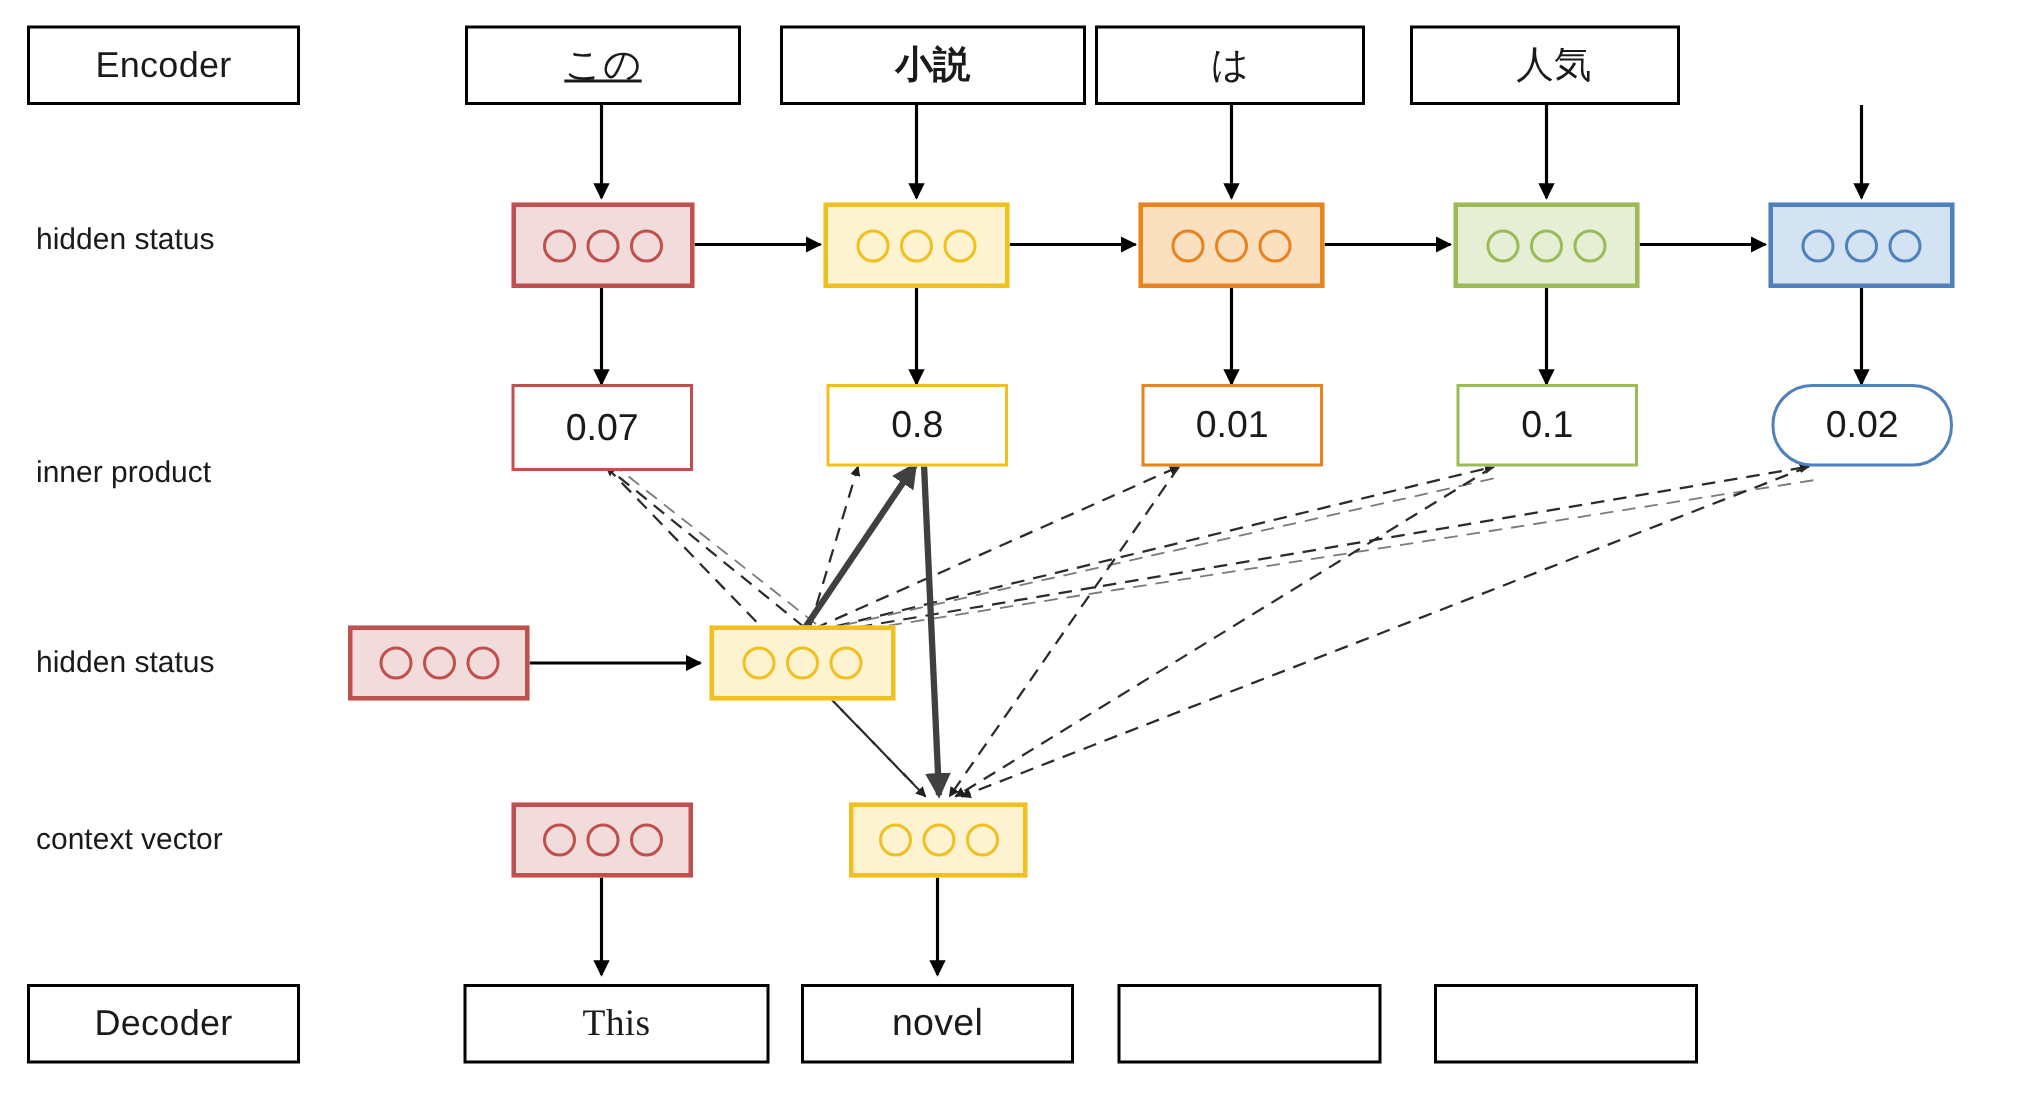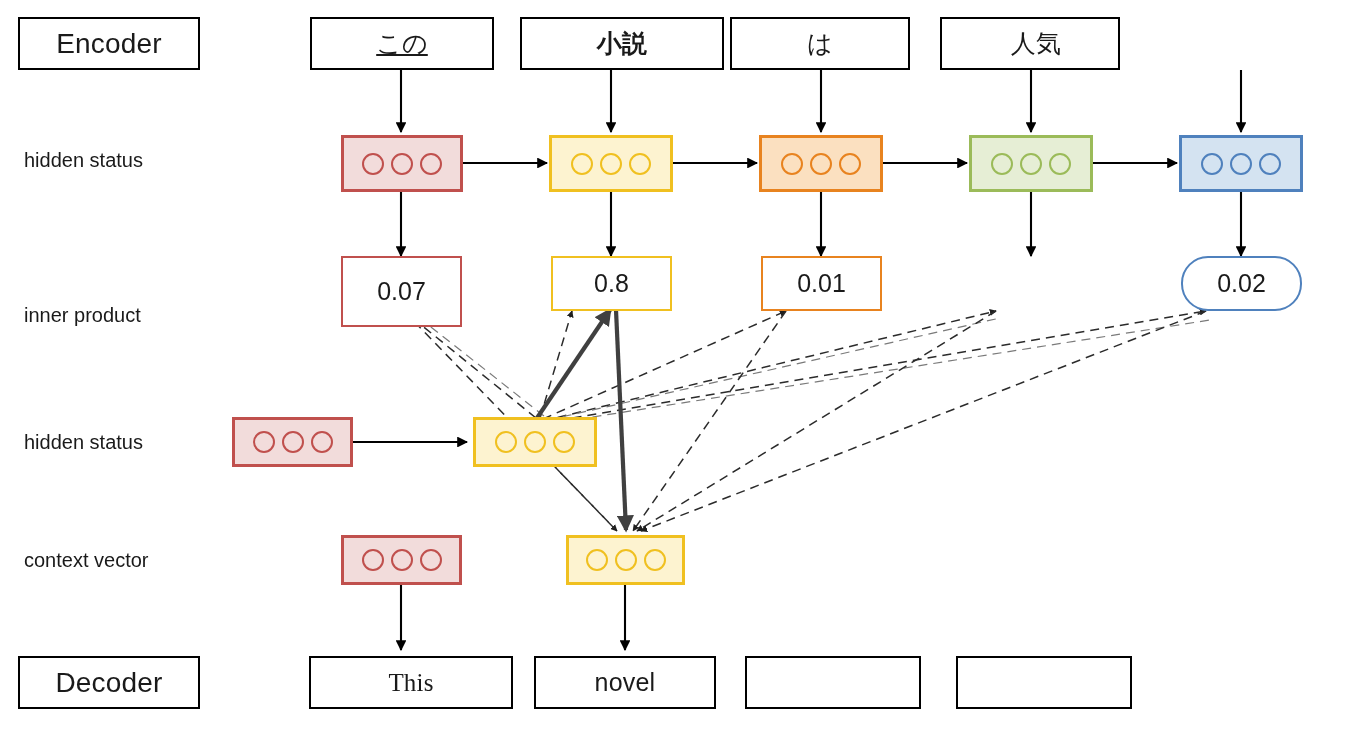--- a/index.html
+++ b/index.html
@@ -35,21 +35,21 @@
   }
   
   .token-box {
     border: 2.6px solid #000000;
     font-size: 25px;
     color: #1a1a1a;
     line-height: 1;
     letter-spacing: 0.2px;
   }
   .token-box.label-box {
-    font-size: 28px;
+    font-size: 24px;
   }
   
   .row-caption {
     position: absolute;
     font-size: 20px;
     color: #1a1a1a;
     white-space: nowrap;
     line-height: 1;
   }
   
@@ -200,26 +200,28 @@
     <span class="dot" style="border-color:#9bbb59;"></span>
     <span class="dot" style="border-color:#9bbb59;"></span>
   </div>
   <div class="node vec-box" style="left:1179px; top:135px; width:124px; height:57px;
         border-color:#4f81bd; background:#d4e3f1;">
     <span class="dot" style="border-color:#4f81bd;"></span>
     <span class="dot" style="border-color:#4f81bd;"></span>
     <span class="dot" style="border-color:#4f81bd;"></span>
   </div>
 
-  <div class="node score-box" style="left:341px; top:256px; width:121px; height:71px;
+  <div class="node score-box" style="left:341px; top:256px; width:121px; height:58px;
         border-color:#c0504d;">0.07</div>
   <div class="node score-box" style="left:551px; top:256px; width:121px; height:55px;
         border-color:#f0c020;">0.8</div>
   <div class="node score-box" style="left:761px; top:256px; width:121px; height:55px;
         border-color:#e8831f;">0.01</div>
+  <div class="node score-box" style="left:971px; top:256px; width:121px; height:55px;
+        border-color:#9bbb59;">0.1</div>
   <div class="node score-box" style="left:1181px; top:256px; width:121px; height:55px;
         border-color:#4f81bd;border-radius:27px;">0.02</div>
 
   <div class="node vec-box" style="left:232px; top:417px; width:121px; height:50px;
         border-color:#c0504d; background:#f2dcdb;">
     <span class="dot" style="border-color:#c0504d;"></span>
     <span class="dot" style="border-color:#c0504d;"></span>
     <span class="dot" style="border-color:#c0504d;"></span>
   </div>
   <div class="node vec-box" style="left:473px; top:417px; width:124px; height:50px;

